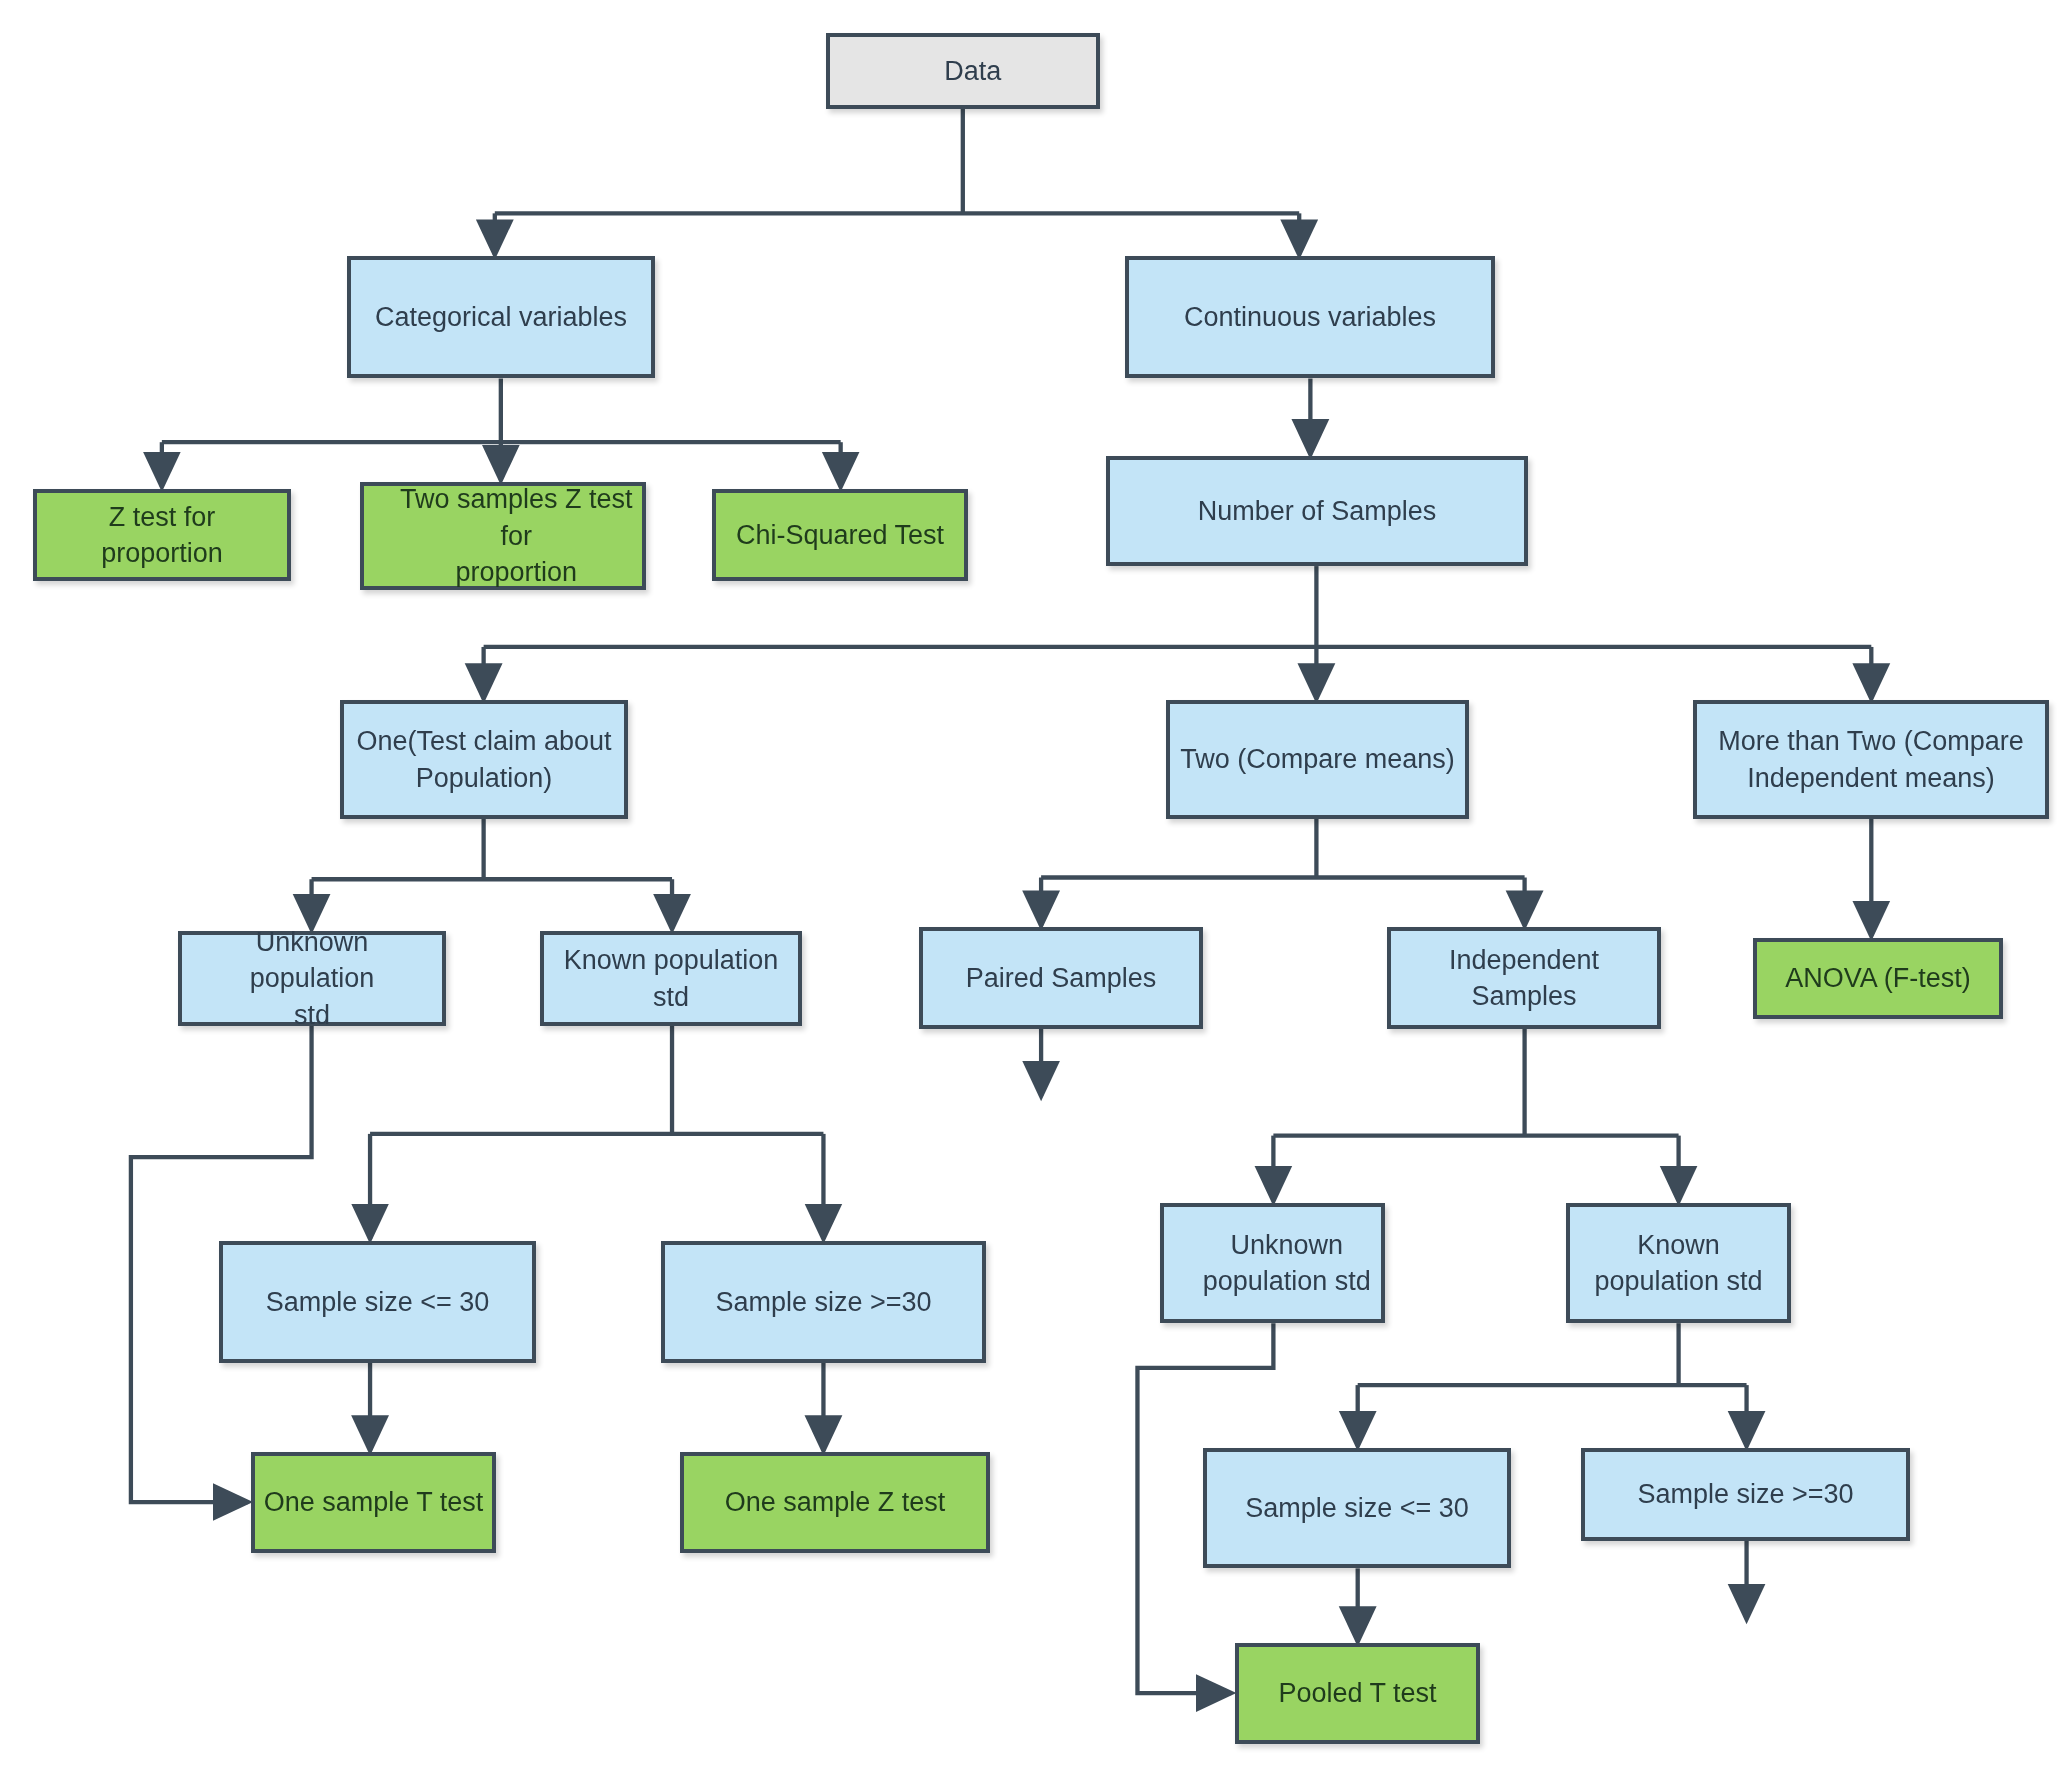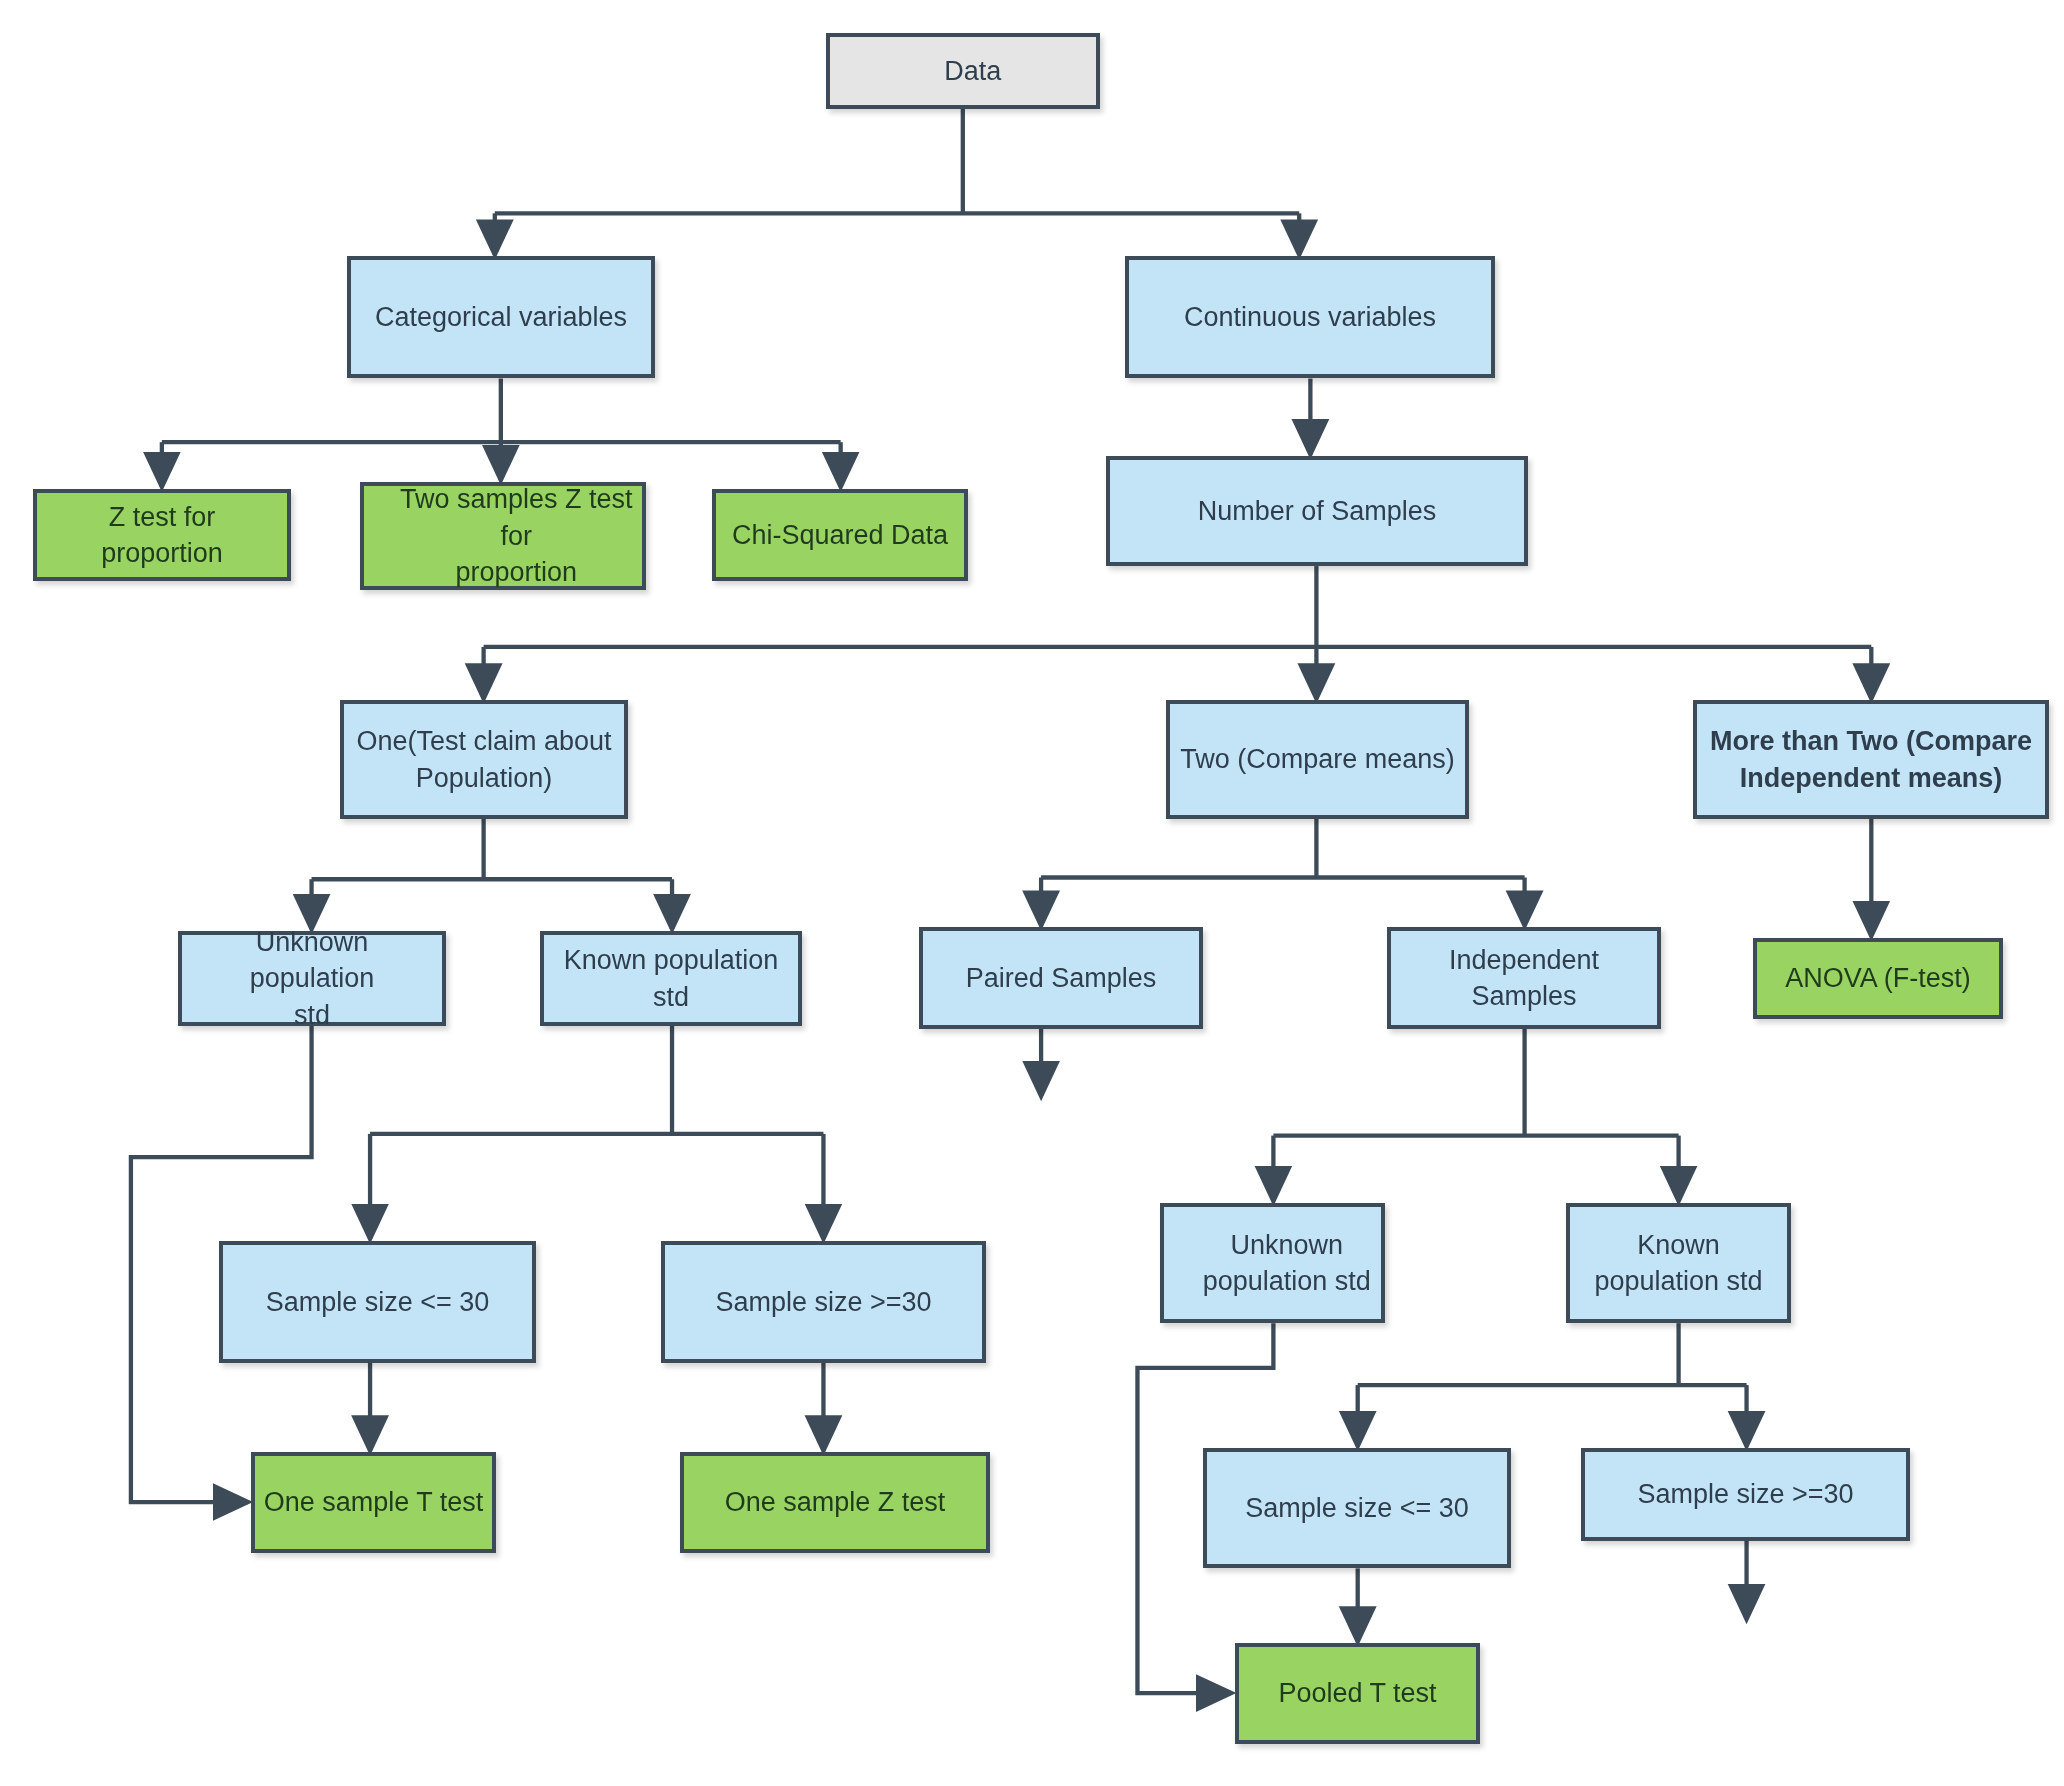--- a/index.html
+++ b/index.html
@@ -127,26 +127,26 @@
       <path d="M2030,1791 L2030,1882" marker-end="url(#arrow)"></path>
     </g>
   </svg>
 
   <div class="node gray" style="left:826px;  top:33px;   width:274px; height:76px;">Data</div>
   <div class="node blue" style="left:347px;  top:256px;  width:308px; height:122px;">Categorical variables</div>
   <div class="node blue" style="left:1125px; top:256px;  width:370px; height:122px;">Continuous variables</div>
   <div class="node green" style="left:33px;   top:489px;  width:258px; height:92px;">Z test for proportion</div>
   <div class="node green" style="left:360px; top:482px; width:286px; height:108px;padding-left:35px;">Two samples Z test for
 proportion</div>
-  <div class="node green" style="left:712px;  top:489px;  width:256px; height:92px;">Chi-Squared Data</div>
+  <div class="node green" style="left:712px;  top:489px;  width:256px; height:92px;">Chi-Squared Test</div>
   <div class="node blue" style="left:1106px; top:456px;  width:422px; height:110px;">Number of Samples</div>
   <div class="node blue" style="left:340px; top:700px; width:288px; height:119px;">One(Test claim about
 Population)</div>
   <div class="node blue" style="left:1166px; top:700px;  width:303px; height:119px;">Two (Compare means)</div>
-  <div class="node blue" style="left:1693px; top:700px; width:356px; height:119px;font-weight:bold;">More than Two (Compare
+  <div class="node blue" style="left:1693px; top:700px; width:356px; height:119px;">More than Two (Compare
 Independent means)</div>
   <div class="node blue" style="left:178px; top:931px; width:268px; height:95px;">Unknown population
 std</div>
   <div class="node blue" style="left:540px; top:931px; width:262px; height:95px;">Known population
 std</div>
   <div class="node blue" style="left:919px; top:927px; width:284px; height:102px;">Paired Samples</div>
   <div class="node blue" style="left:1387px; top:927px; width:274px; height:102px;">Independent Samples</div>
   <div class="node green" style="left:1753px; top:938px; width:250px; height:81px;text-align:center;">ANOVA (F-test)</div>
   <div class="node blue" style="left:1160px; top:1203px; width:225px; height:120px;padding-left:37px;">Unknown
 population std</div>

